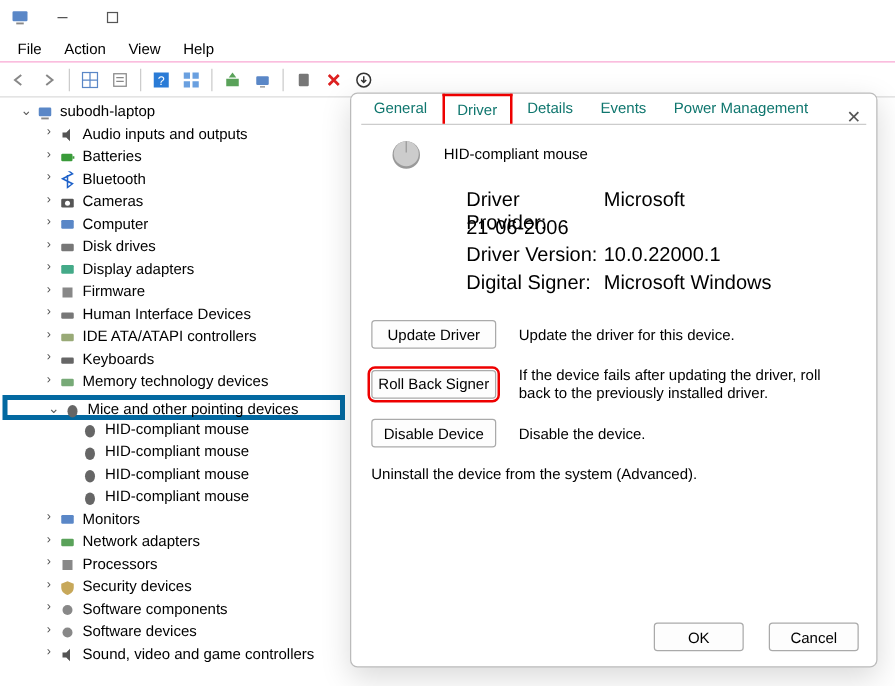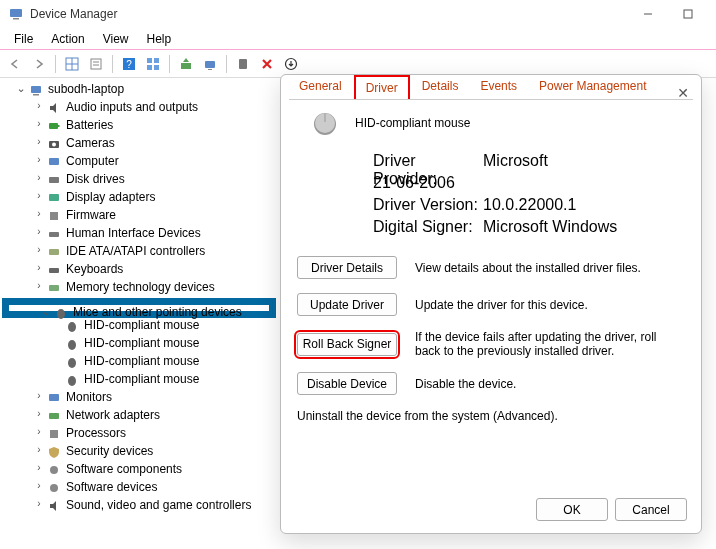--- a/index.html
+++ b/index.html
@@ -28,63 +28,62 @@
 .tree-row { display: flex; height: 18px; white-space: nowrap; font-size: 12px; }
 .tree-row .arrow { width: 14px; text-align: center; color: #555; font-size: 10px; }
 .tree-row .arrow.collapsed::before { content: "›"; }
 .tree-row .arrow.expanded::before { content: "⌄"; }
 .tree-row .arrow.expanded { font-size: 11px; }
 .tree-row .ico { width: 16px; height: 16px; margin-right: 4px; display:flex; align-items:center; justify-content:center; }
 .tree-row .lbl { }
 .ind1 { padding-left: 10px; }
 .ind2 { padding-left: 28px; }
 .ind3 { padding-left: 46px; }
-.hl-red { border: 7px solid #0369a1; }
+.hl-red { border: 4px solid #0369a1; }
 
 
 .dialog { position: absolute; left: 280px; top: 74px; width: 422px; height: 460px; background: #fff; border: 1px solid #bbb; border-radius: 6px; box-shadow: 0 8px 24px rgba(0,0,0,0.15); }
 .dlg-title { height: 30px; display:flex; align-items:center; padding: 0 12px; color: #666; font-size: 12px; }
 .dlg-close { position:absolute; right:6px; top:6px; width:24px; height:24px; display:flex; align-items:center; justify-content:center; color:#555; font-size:14px; }
 .tabs { display:flex; padding: 0 8px; gap: 2px; font-size: 12px; }
-.tab { padding: 4px 10px; color:#c2410c; }
+.tab { padding: 4px 10px; color:#0f766e; }
 .tab.active { border: 2px solid #e00; border-bottom: none; }
 .tabsep { height:1px; background:#ccc; margin: 0 8px 10px 8px; }
 .dlg-body { padding: 0 16px; }
 .dev-header { display:flex; align-items:center; gap:12px; margin: 4px 0 16px 10px;}
 .dev-header .mouseicon { width:36px; height:26px; }
 .infogrid { margin-left: 76px; font-size: 16px; }
 .infogrid .row { display:flex; height: 22px; }
 .infogrid .k { width: 110px; }
 .infogrid .v { }
 .actions { margin-top: 16px; font-size: 12px; }
 .act-row { display:flex; align-items:center; margin-bottom: 14px; }
 .act-btn { width: 100px; height: 23px; border:1px solid #aaa; border-radius:3px; background:#fdfdfd; font-size:12px; display:flex; align-items:center; justify-content:center; margin-right: 18px; }
 .act-btn.redhl { outline: 2px solid #e00; outline-offset: 1px; }
 .act-desc { flex:1; line-height: 14px; }
-.dlg-footer { position:absolute; right:14px; bottom:12px; display:flex; gap:7px; }
+.dlg-footer { position:absolute; right:14px; bottom:12px; display:flex; gap:20px; }
 .dlg-footer .fbtn { width: 72px; height: 23px; border:1px solid #aaa; border-radius:3px; background:#fdfdfd; font-size:12px; display:flex; align-items:center; justify-content:center; }
 
 
 .isvg-computer { fill:#5a87c7; }
 .isvg-disk { fill:#777; }
 .isvg-battery { fill:#3a9b3a; }
 .isvg-camera { fill:#555; }
 .isvg-mouse { fill:#666; }
 </style>
 </head>
 <body>
 
 <div class="titlebar">
   <span class="appicon">
     <svg width="16" height="16" viewBox="0 0 16 16">
         <rect x="2" y="3" width="12" height="8" fill="#5a87c7" rx="1"></rect>
         <rect x="5" y="12" width="6" height="1.5" fill="#888"></rect>
       </svg>
   </span>
-  <span class="title">Device Manager</span>
   <div class="winctrl">
     <div class="btn">
         <svg width="10" height="10">
           <line x1="1" y1="5" x2="9" y2="5" stroke-width="1"></line>
         </svg>
       </div>
     <div class="btn">
         <svg width="10" height="10">
           <rect x="1" y="1" width="8" height="8" fill="none" stroke-width="1"></rect>
         </svg>
@@ -195,20 +194,29 @@
     </div>
   <div class="tree-row ind2">
       <span class="arrow collapsed"></span>
       <span class="ico">
         <svg width="14" height="14">
           <rect x="2" y="4" width="9" height="6" class="isvg-battery" rx="1"></rect>
           <rect x="11" y="6" width="1.5" height="2" class="isvg-battery"></rect>
         </svg>
       </span>
       <span class="lbl">Batteries</span>
+    </div>
+  <div class="tree-row ind2">
+      <span class="arrow collapsed"></span>
+      <span class="ico">
+        <svg width="14" height="14">
+          <path d="M6 2v10l4-3-8-4 8-4-4-3" fill="none" stroke="#1f62c9" stroke-width="1.2" transform="translate(1,1)"></path>
+        </svg>
+      </span>
+      <span class="lbl">Bluetooth</span>
     </div>
   <div class="tree-row ind2">
       <span class="arrow collapsed"></span>
       <span class="ico">
         <svg width="14" height="14">
           <rect x="2" y="4" width="10" height="7" class="isvg-camera" rx="1"></rect>
           <circle cx="7" cy="7.5" r="2" fill="#fff"></circle>
         </svg>
       </span>
       <span class="lbl">Cameras</span>
@@ -434,24 +442,20 @@
           <span class="v">10.0.22000.1</span>
         </div>
       <div class="row">
           <span class="k">Digital Signer:</span>
           <span class="v">Microsoft Windows</span>
         </div>
     </div>
 
     <div class="actions">
       <div class="act-row">
-        <div class="act-btn">Driver Details</div>
-        <div class="act-desc">View details about the installed driver files.</div>
-      </div>
-      <div class="act-row">
         <div class="act-btn">Update Driver</div>
         <div class="act-desc">Update the driver for this device.</div>
       </div>
       <div class="act-row">
         <div class="act-btn redhl">Roll Back Signer</div>
         <div class="act-desc">If the device fails after updating the driver, roll back to the previously installed driver.</div>
       </div>
       <div class="act-row">
         <div class="act-btn">Disable Device</div>
         <div class="act-desc">Disable the device.</div>

